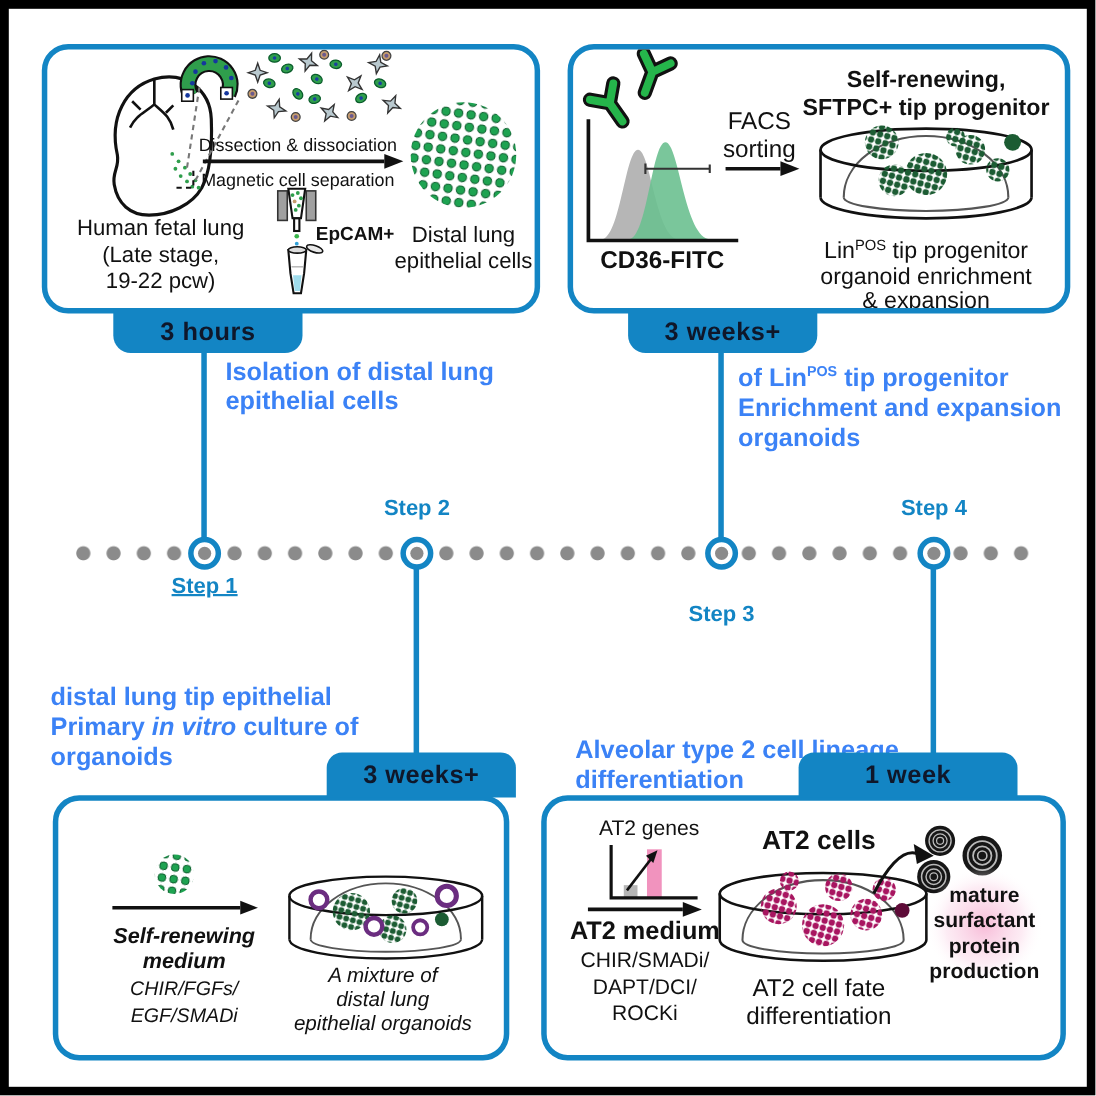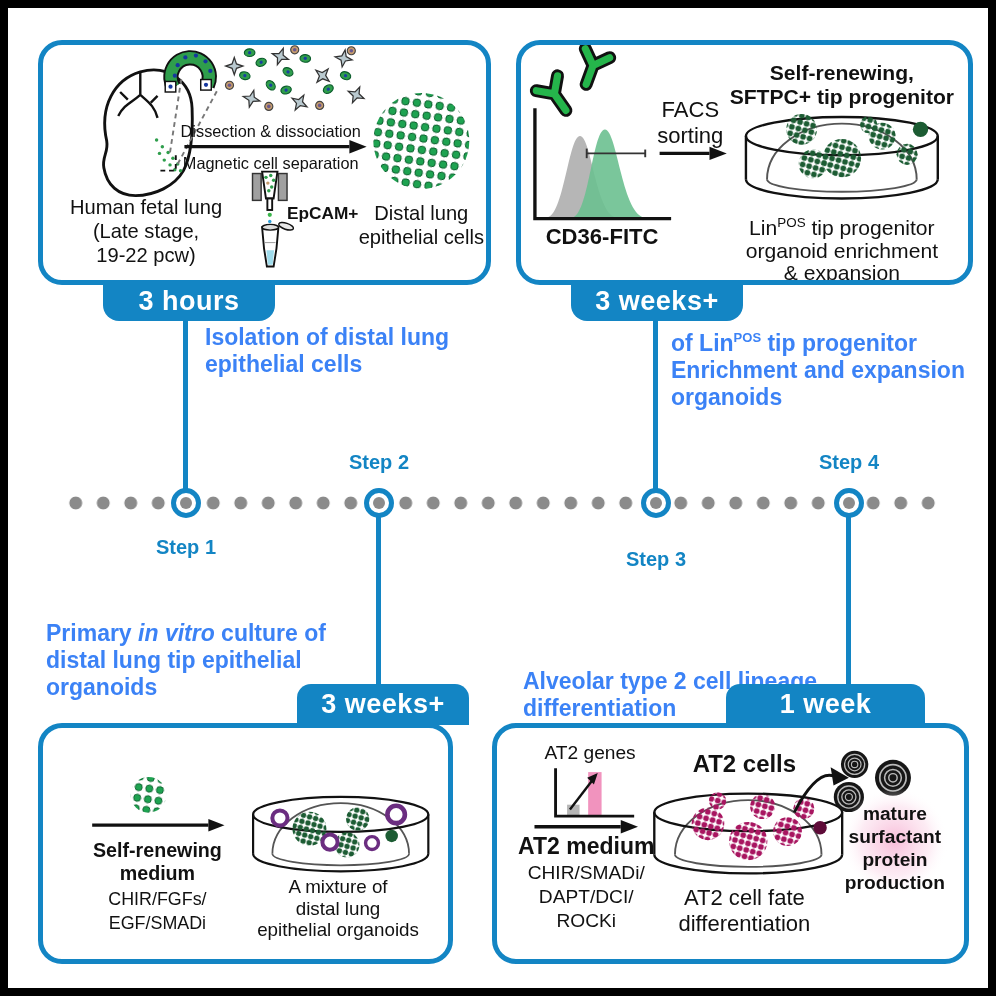--- a/index.html
+++ b/index.html
@@ -8,22 +8,22 @@
     position:relative; width:996px; height:996px; box-sizing:border-box;
     background:#fff; border:8px solid #000; overflow:hidden;
     font-family:"Liberation Sans","DejaVu Sans",sans-serif; color:#111;
   }
   .panel{
     position:absolute; background:#fff; border:5px solid var(--blue);
     border-radius:24px; box-sizing:border-box; z-index:2;
   }
   .panel svg{ display:block; width:100%; height:100%; }
   .badge{
-    position:absolute; background:var(--blue); color:#ffffff; font-weight:bold;
-    font-size:27px; display:flex; align-items:center; justify-content:center;
+    position:absolute; background:var(--blue); color:#0f172a; font-weight:bold;
+    font-size:23px; display:flex; align-items:center; justify-content:center;
     z-index:4; letter-spacing:.5px;
   }
   .badge.b-bottom{ border-radius:0 0 16px 16px; }
   .badge.b-top{ border-radius:14px 14px 0 0; }
   .vline{ position:absolute; width:5px; background:var(--blue); z-index:1; }
   .dots{
     position:absolute; left:54px; top:488px; width:882px; height:14px; z-index:0;
     background-image:radial-gradient(circle, #8b8b8b 6px, rgba(139,139,139,0) 6.8px);
     background-size:27.5px 14px; background-repeat:repeat-x;
   }
@@ -253,21 +253,21 @@
       </g>
 
       <g font-size="22" text-anchor="middle">
         <text x="330" y="198"><tspan>Lin</tspan><tspan dy="-8" font-size="14">POS</tspan><tspan dy="8"> tip progenitor</tspan></text>
         <text x="330" y="222">organoid enrichment</text>
         <text x="330" y="245">&amp; expansion</text>
       </g>
     </svg>
   </div>
 
-  <div class="panel" style="left:30px; top:715px; width:415px; height:241px;">
+  <div class="panel" style="left:40px; top:715px; width:415px; height:241px;font-style:italic;">
     <svg viewBox="0 0 453 241">
       <circle cx="118" cy="66" r="20" fill="url(#pat-greencells)"></circle>
       <g>
         <line x1="55" y1="100" x2="185" y2="100" stroke="#111" stroke-width="3.5"></line>
         <polygon points="185,93 203,100 185,107" fill="#111"></polygon>
       </g>
       <g text-anchor="middle">
         <text x="128" y="136" font-size="22" font-weight="bold">Self-renewing</text>
         <text x="128" y="161" font-size="22" font-weight="bold">medium</text>
         <text x="128" y="189" font-size="20">CHIR/FGFs/</text>
@@ -360,22 +360,22 @@
   <div class="heading" style="left:197px; top:316px;">
     <span class="hline">Isolation of distal lung</span>
     <span class="hline">epithelial cells</span>
   </div>
   <div class="heading" style="left:663px; top:316px;">
     <span class="hline"><span>of Lin</span><sup>POS</sup><span> tip progenitor</span></span>
     <span class="hline">Enrichment and expansion</span>
     <span class="hline">organoids</span>
   </div>
   <div class="heading" style="left:38px; top:612px;">
+    <span class="hline">distal lung tip epithelial</span>
     <span class="hline"><span>Primary </span><i>in vitro</i><span> culture of</span></span>
-    <span class="hline">distal lung tip epithelial</span>
     <span class="hline">organoids</span>
   </div>
   <div class="heading" style="left:515px; top:645px;margin-top:15px;">
     <span class="hline">Alveolar type 2 cell lineage</span>
     <span class="hline">differentiation</span>
   </div>
 
   <div class="vline" style="left:175px; top:310px; height:172px;"></div>
   <div class="vline" style="left:645px; top:310px; height:172px;"></div>
   <div class="vline" style="left:368px; top:506px; height:172px;"></div>
@@ -389,18 +389,18 @@
   <div class="step-circle" style="left:356px; top:480px;">
     <div class="step-dot"></div>
   </div>
   <div class="step-circle" style="left:633px; top:480px;">
     <div class="step-dot"></div>
   </div>
   <div class="step-circle" style="left:826px; top:480px;">
     <div class="step-dot"></div>
   </div>
 
-  <div class="step-label" style="left:178px; top:528px;">Step 1</div>
+  <div class="step-label" style="left:178px; top:514px;text-decoration:underline;">Step 1</div>
   <div class="step-label" style="left:371px; top:443px;">Step 2</div>
   <div class="step-label" style="left:648px; top:540px;">Step 3</div>
   <div class="step-label" style="left:841px; top:443px;">Step 4</div>
 
 </div>
 
 </body></html>

